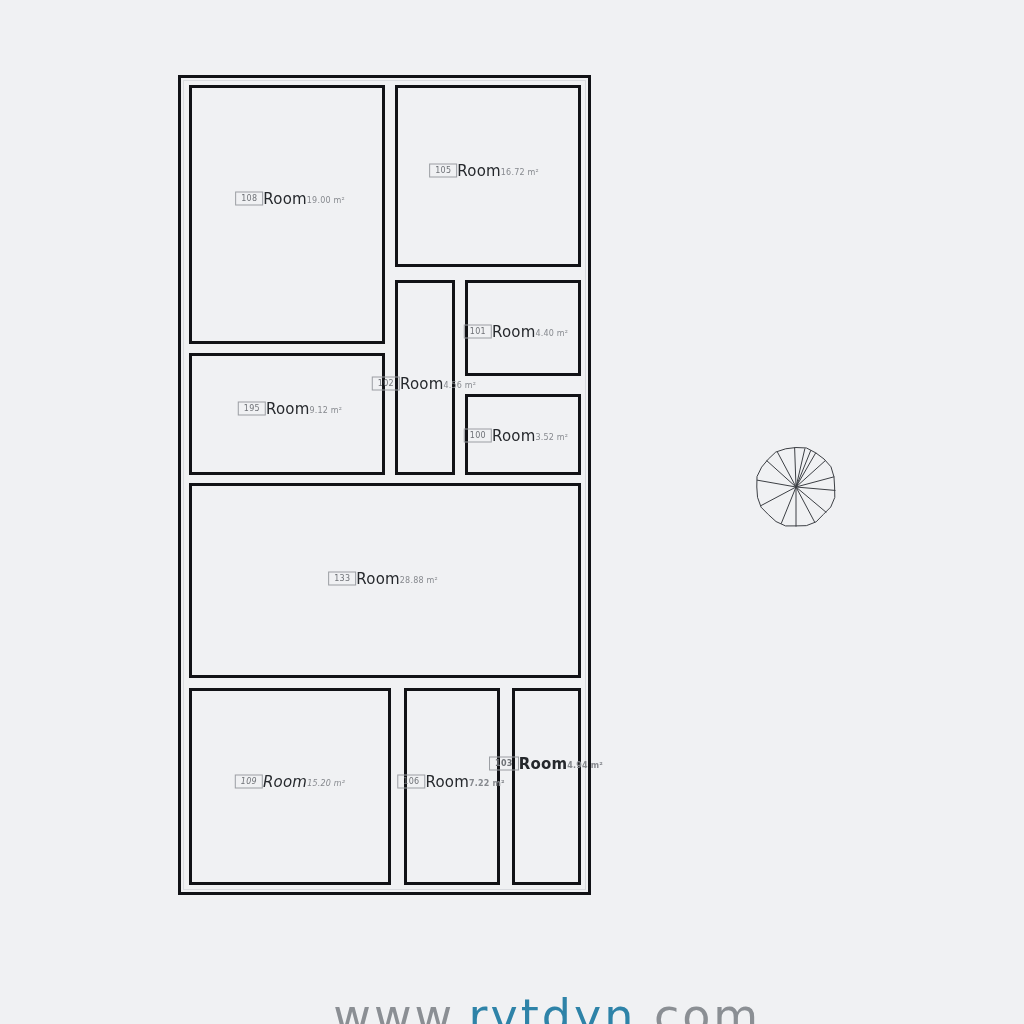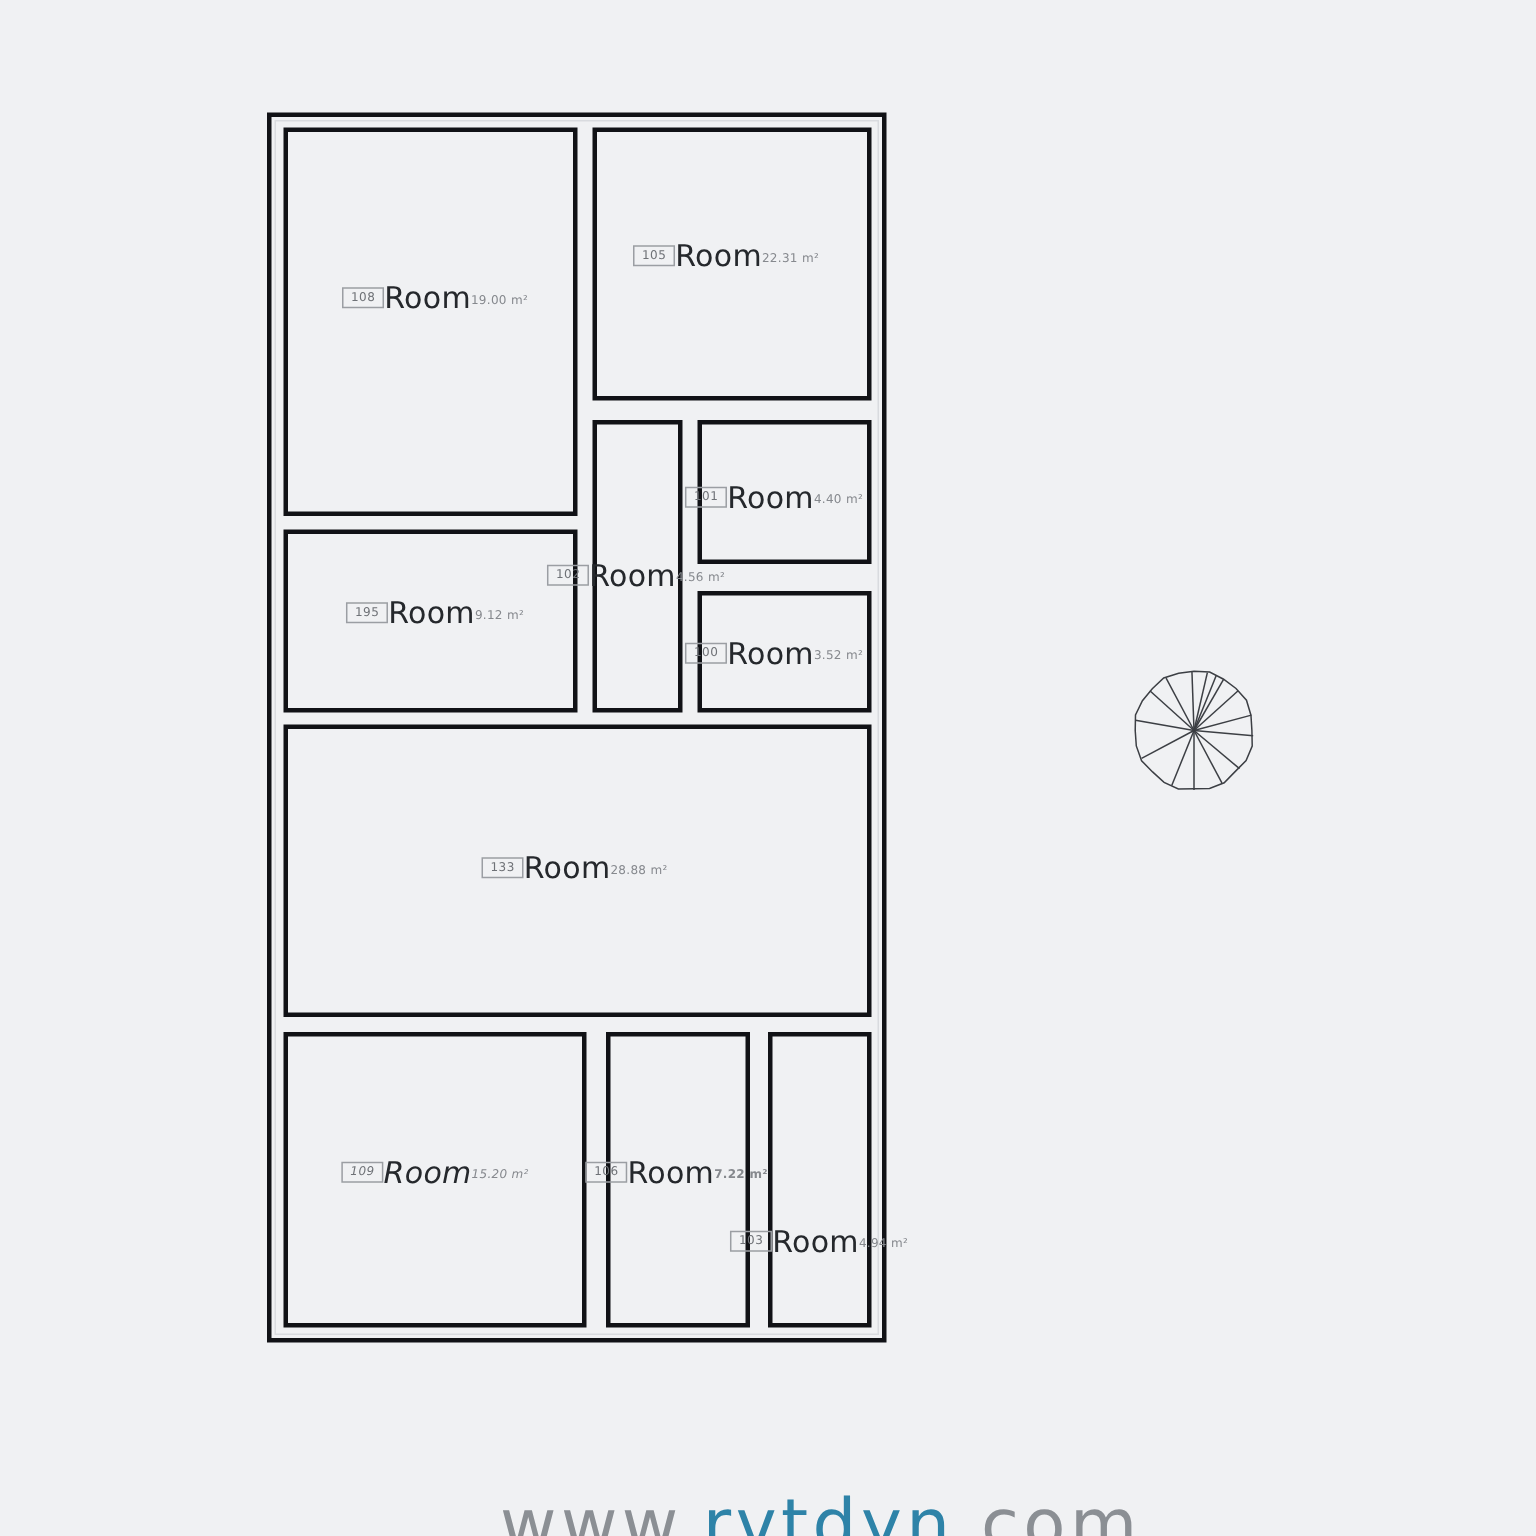--- a/index.html
+++ b/index.html
@@ -60,21 +60,21 @@
     color: #6f7277;
     font-size: 8px;
     line-height: 10px;
     padding: 1px 5px 1px 5px;
     letter-spacing: 0.3px;
     background: transparent;
     margin-bottom: 3px;
   }
   .room-name {
     color: #25282c;
-    font-size: 20px;
+    font-size: 15px;
     line-height: 17px;
     letter-spacing: 0.2px;
     margin-bottom: 2px;
   }
   .room-area {
     color: #86898e;
     font-size: 8px;
     line-height: 10px;
     letter-spacing: 0.2px;
     white-space: nowrap;
@@ -123,21 +123,21 @@
 
   <div id="labels-layer">
       <div class="room-label" style="left: 290px; top: 200px;">
         <div class="room-number" style="border-color: rgb(155, 158, 163);">108</div>
         <div class="room-name" style="color: rgb(37, 40, 44);">Room</div>
         <div class="room-area" style="color: rgb(134, 137, 142);">19.00  m²</div>
       </div>
       <div class="room-label" style="left: 484px; top: 172px;">
         <div class="room-number" style="border-color: rgb(155, 158, 163);">105</div>
         <div class="room-name" style="color: rgb(37, 40, 44);">Room</div>
-        <div class="room-area" style="color: rgb(134, 137, 142);">22.31  m²</div>
+        <div class="room-area" style="color: rgb(134, 137, 142);">16.72  m²</div>
       </div>
       <div class="room-label" style="left: 290px; top: 410px;">
         <div class="room-number" style="border-color: rgb(155, 158, 163);">195</div>
         <div class="room-name" style="color: rgb(37, 40, 44);">Room</div>
         <div class="room-area" style="color: rgb(134, 137, 142);">9.12  m²</div>
       </div>
       <div class="room-label" style="left: 424px; top: 385px;">
         <div class="room-number" style="border-color: rgb(155, 158, 163);">102</div>
         <div class="room-name" style="color: rgb(37, 40, 44);">Room</div>
         <div class="room-area" style="color: rgb(134, 137, 142);">4.56  m²</div>
@@ -160,21 +160,21 @@
       <div class="room-label" style="left: 290px; top: 783px; font-style: italic;">
         <div class="room-number" style="border-color: rgb(155, 158, 163);">109</div>
         <div class="room-name" style="color: rgb(37, 40, 44);">Room</div>
         <div class="room-area" style="color: rgb(134, 137, 142);">15.20  m²</div>
       </div>
       <div class="room-label" style="left: 451px; top: 783px; justify-content: space-between;">
         <div class="room-number" style="border-color: rgb(155, 158, 163);">106</div>
         <div class="room-name" style="color: rgb(37, 40, 44);">Room</div>
         <div class="room-area" style="color: rgb(134, 137, 142); font-weight: bold;">7.22  m²</div>
       </div>
-      <div class="room-label" style="left: 546px; top: 829px;">
+      <div class="room-label" style="left: 546px; top: 765px; font-weight: bold;">
         <div class="room-number" style="border-color: rgb(155, 158, 163);">103</div>
         <div class="room-name" style="color: rgb(37, 40, 44);">Room</div>
         <div class="room-area" style="color: rgb(134, 137, 142);">4.94  m²</div>
       </div>
     </div>
 
   <svg class="compass" id="compass-svg" width="100" height="100" viewBox="0 0 100 100" style="left: 746px; top: 437px;">
       <polygon points="88.60,50.00 88.81,60.40 84.73,70.05 77.40,77.40 70.12,84.86 60.36,88.65 50.00,88.90 39.57,88.93 30.04,84.57 22.39,77.61 15.06,70.17 11.54,60.30 10.81,50.00 11.00,39.55 15.62,30.15 22.19,22.19 29.80,15.02 39.76,11.78 50.00,10.53 60.46,10.98 69.72,15.84 78.00,22.00 84.98,29.80 87.97,39.83" fill="none" stroke="#3c3f44" stroke-width="1"></polygon>
       <line x1="50" y1="50" x2="48.62" y2="10.42" stroke="#3c3f44" stroke-width="1"></line>
       <line x1="50" y1="50" x2="58.91" y2="11.41" stroke="#3c3f44" stroke-width="1"></line>

